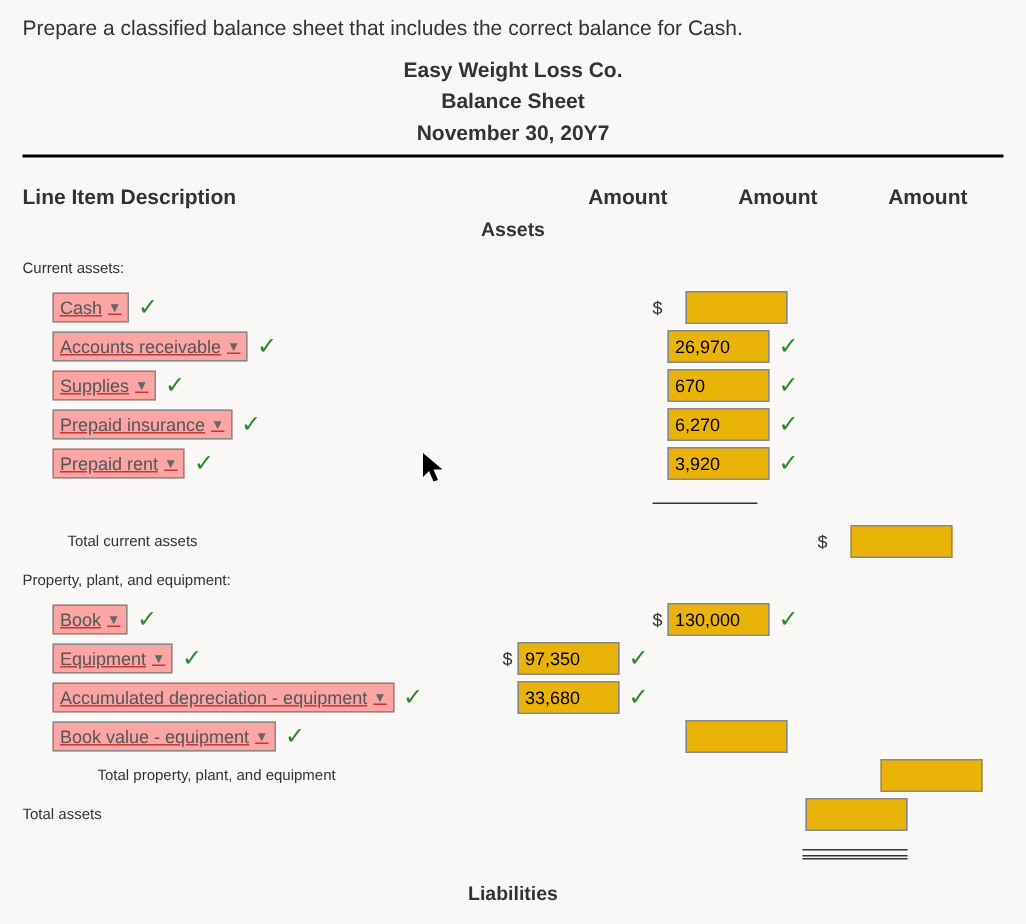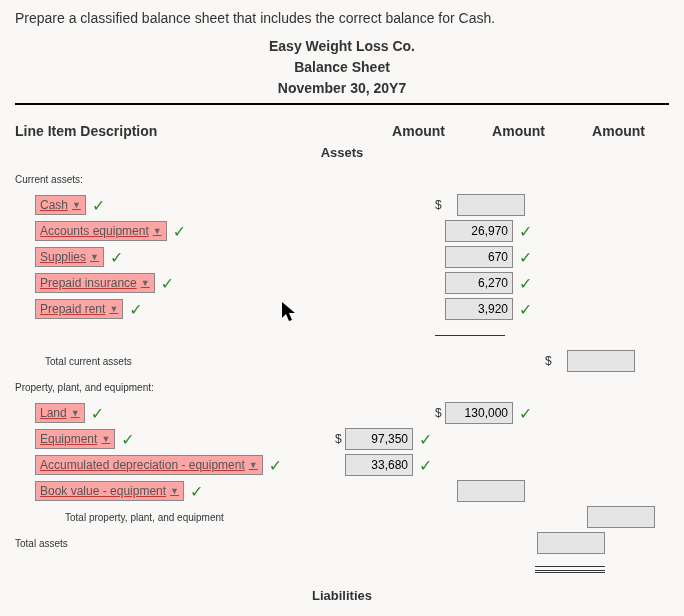--- a/index.html
+++ b/index.html
@@ -13,21 +13,21 @@
 .row{display:flex;align-items:center;min-height:26px}
 .label-area{flex:0 0 310px;display:flex;align-items:center}
 .indent1{padding-left:20px}
 .indent2{padding-left:30px}
 .indent3{padding-left:50px}
 .amt-col{flex:0 0 80px;display:flex;align-items:center;justify-content:flex-end;position:relative}
 .gap{flex:0 0 20px}
 .dropdown{border:1px solid #888;background:#fca5a5;padding:2px 4px;font-size:12px;color:#555;text-decoration:underline;text-decoration-color:#c33;display:inline-flex;align-items:center;min-width:30px}
 .dd-arrow{margin-left:4px;font-size:9px;color:#666}
 .check{color:#2a8a2a;font-size:16px;margin-left:6px}
-.input-box{border:1px solid #888;background:#e5e5e5;width:58px;height:18px;text-align:right;padding:1px 4px;font-size:12px}
+.input-box{border:1px solid #888;background:#eab308;width:58px;height:18px;padding:1px 4px;font-size:12px}
 .dollar{position:absolute;left:-10px;font-size:12px}
 .underline-total{border-top:1px solid #333;width:70px;margin-left:auto}
 .underline-double{border-top:1px solid #333;border-bottom:3px double #333;width:70px;margin-left:auto;height:3px}
 svg.cursor-svg{position:absolute;left:280px;top:300px}
 .plain-label{font-size:10px}
 </style>
 </head>
 <body>
 
 <div class="instruction">Prepare a classified balance sheet that includes the correct balance for Cash.</div>
@@ -66,21 +66,21 @@
     <div class="gap"></div>
   <div class="amt-col">
       <span class="dollar">$</span>
       <input class="input-box" style="">
     </div>
 </div>
 
 <div class="row">
   <div class="label-area indent1">
     <span class="dropdown">
-        <span>Accounts equipment</span>
+        <span>Accounts receivable</span>
         <span class="dd-arrow">▼</span>
       </span>
     <span class="check">✓</span>
   </div>
   <div class="amt-col"></div>
     <div class="gap"></div>
   <div class="amt-col">
       <input class="input-box" value="26,970" style="">
       <span class="check">✓</span>
     </div>
@@ -159,21 +159,21 @@
 
 <div class="row">
     <div class="label-area">
       <span class="plain-label">Property, plant, and equipment:</span>
     </div>
   </div>
 
 <div class="row">
   <div class="label-area indent1">
     <span class="dropdown">
-        <span>Land</span>
+        <span>Book</span>
         <span class="dd-arrow">▼</span>
       </span>
     <span class="check">✓</span>
   </div>
   <div class="amt-col"></div>
     <div class="gap"></div>
   <div class="amt-col">
       <span class="dollar">$</span>
       <input class="input-box" value="130,000" style="">
       <span class="check">✓</span>

